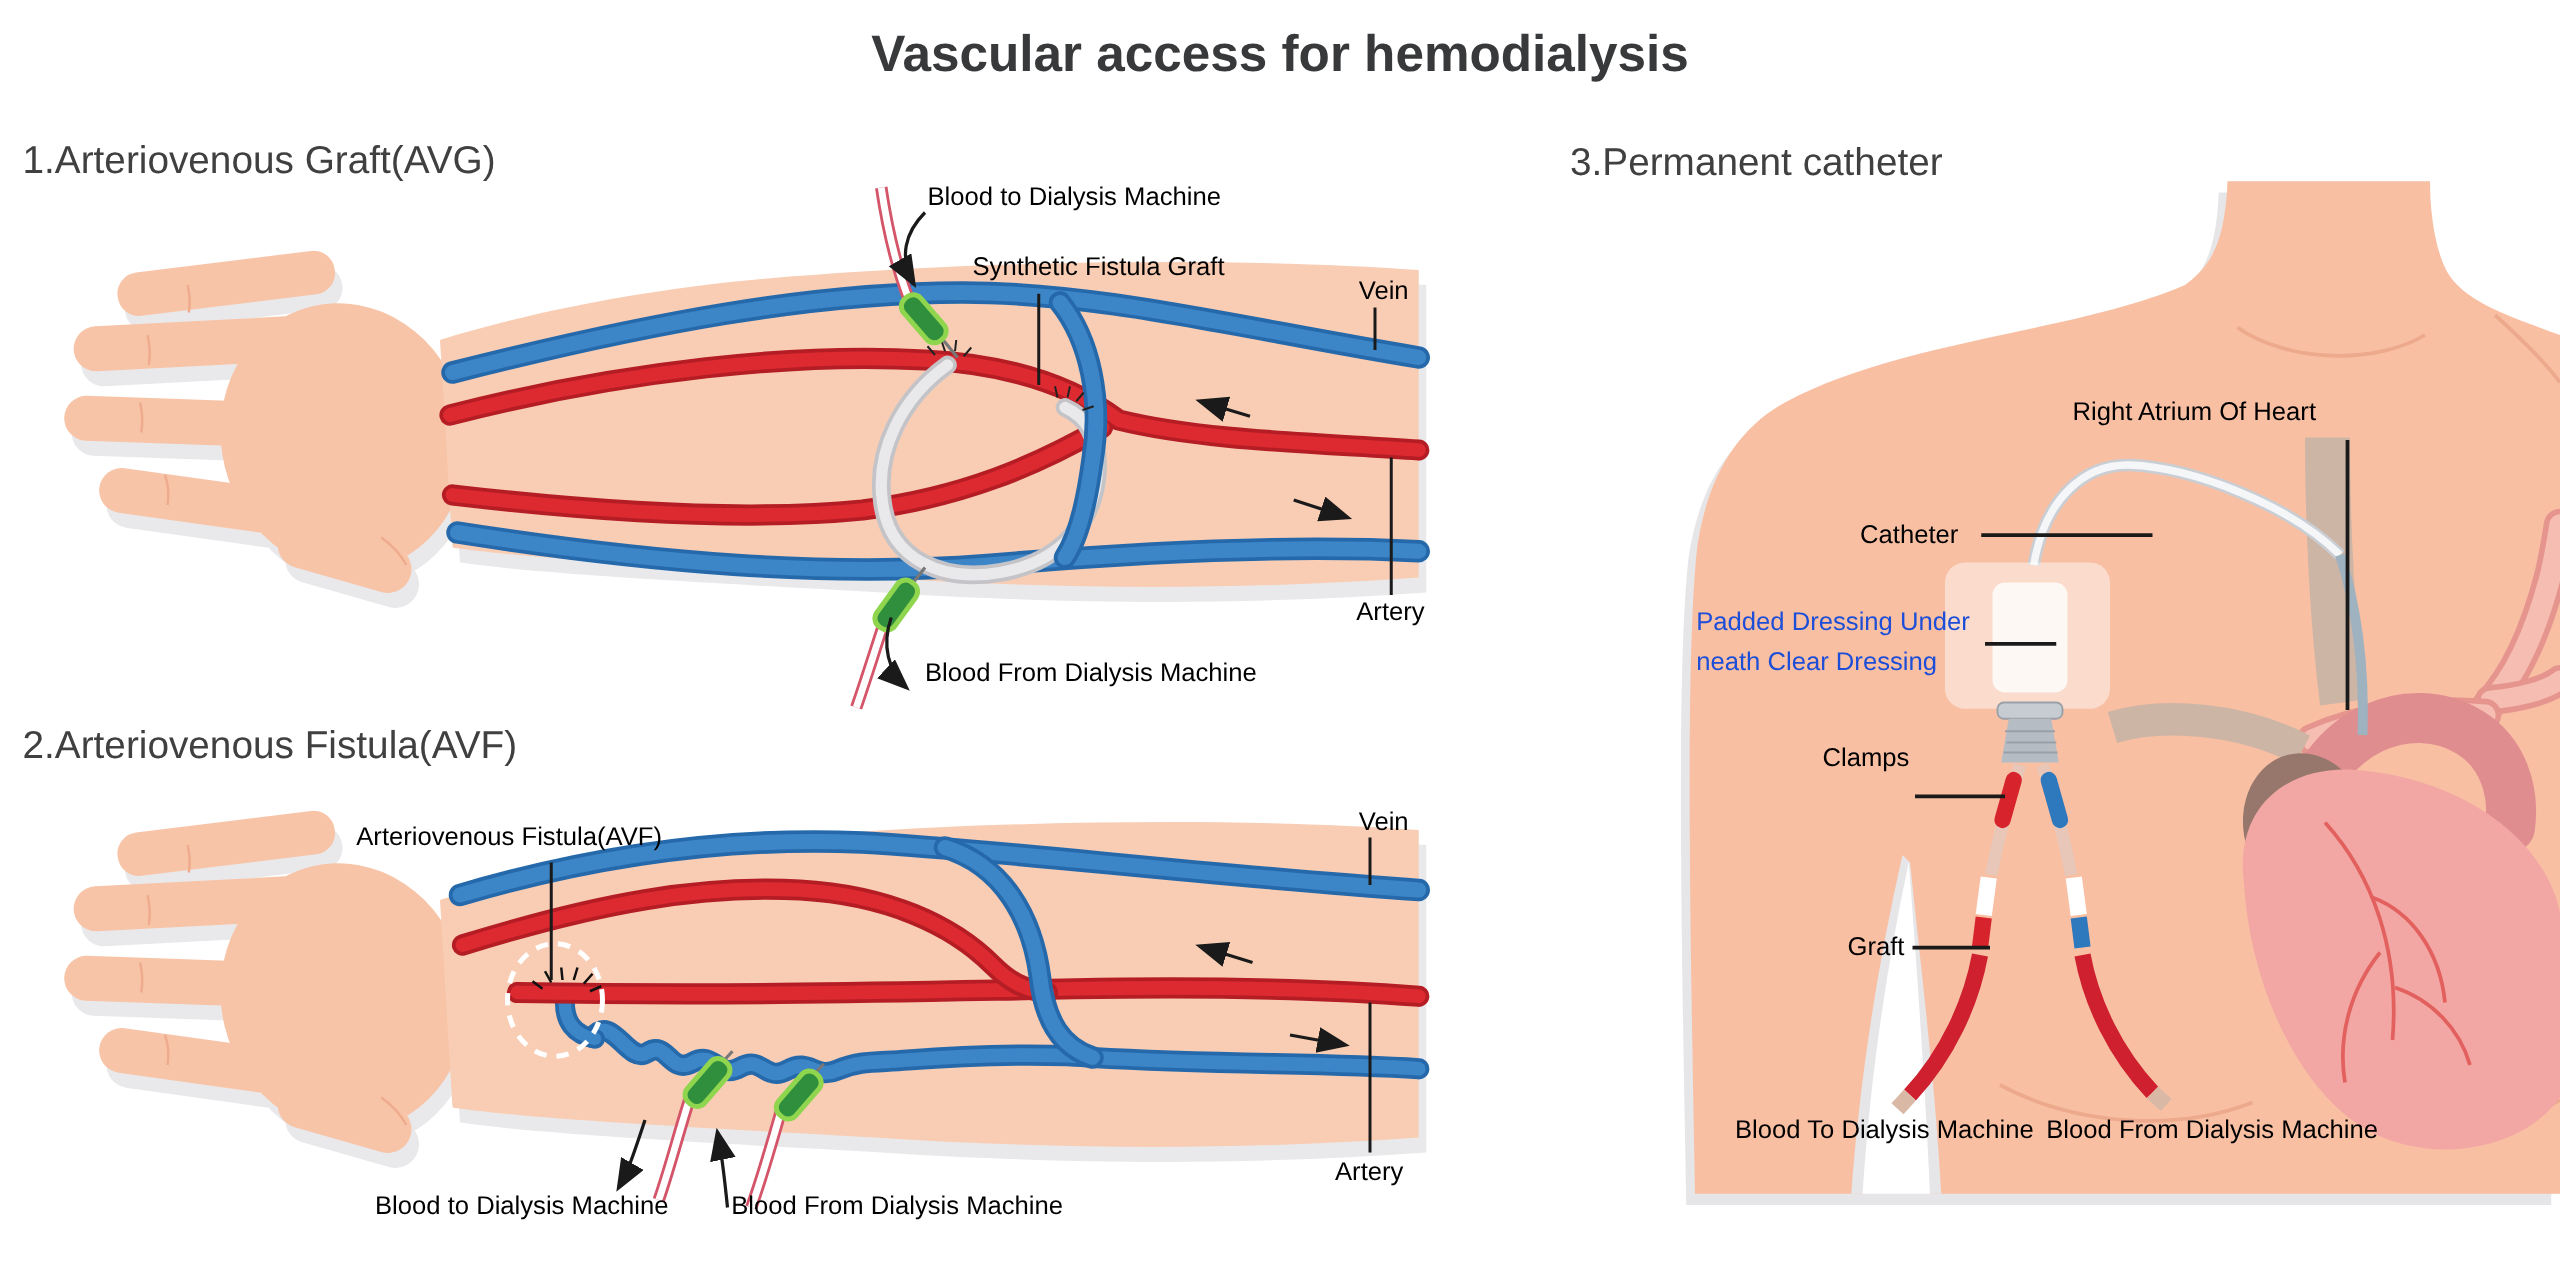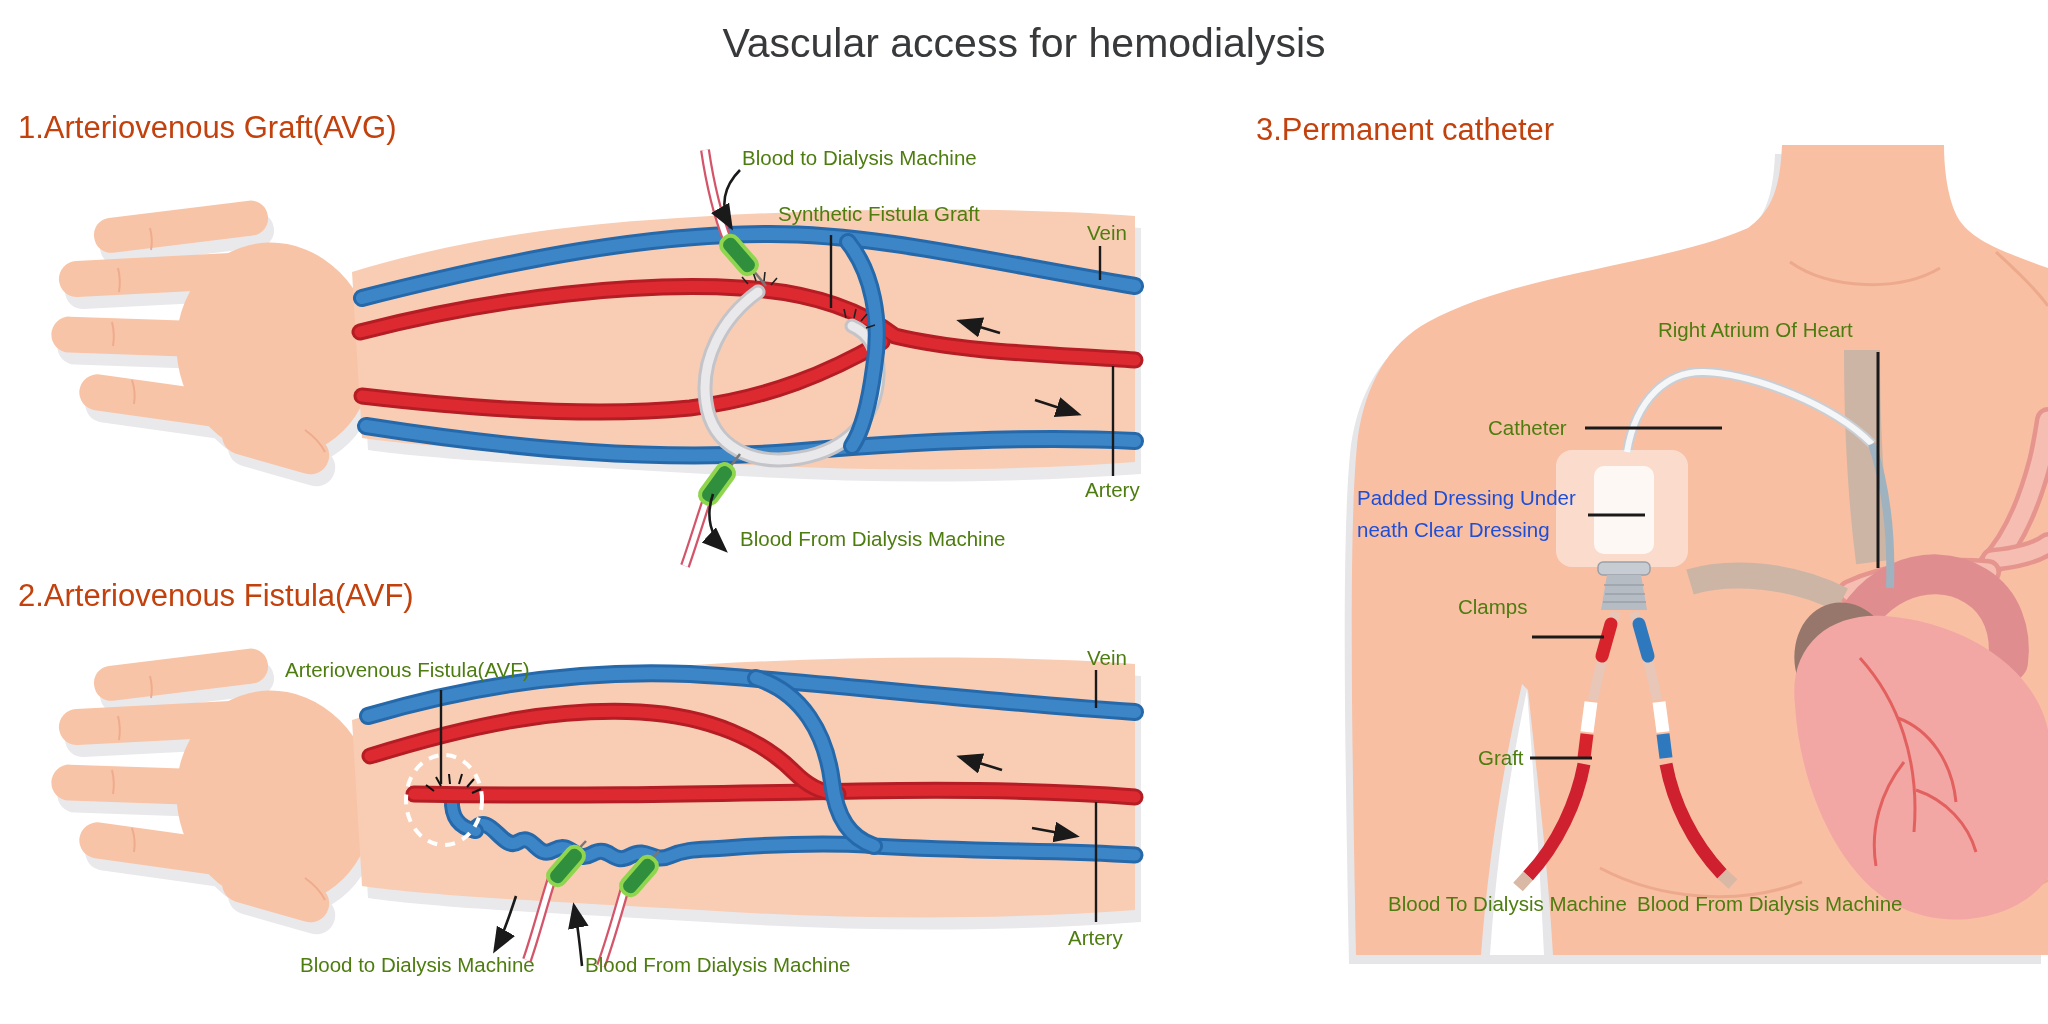--- a/index.html
+++ b/index.html
@@ -1,22 +1,22 @@
 <!DOCTYPE html>
 <html><head>
 <meta charset="utf-8">
 <style>
   html,body{margin:0;padding:0;background:#fff;}
   #canvas{position:relative;width:2048px;height:1024px;background:#ffffff;overflow:hidden;
           font-family:"Liberation Sans", sans-serif;}
   #art{position:absolute;left:0;top:0;}
   .title{position:absolute;left:0;right:0;top:20px;text-align:center;
-         font-size:41px;font-weight:normal;color:#37393b;letter-spacing:0px;}
-  .heading{position:absolute;font-size:31px;color:#c2410c;}
-  .lbl{position:absolute;font-size:20.5px;color:#4d7c0f;white-space:nowrap;}
+         font-size:41px;font-weight:bold;color:#37393b;letter-spacing:0px;}
+  .heading{position:absolute;font-size:31px;color:#404040;}
+  .lbl{position:absolute;font-size:20.5px;color:#000000;white-space:nowrap;}
   .lbl2{position:absolute;font-size:20.5px;color:#1d4ed8;line-height:1.55;white-space:nowrap;}
 </style>
 </head>
 <body>
 
 <div id="canvas">
 
 <svg id="art" width="2048" height="1024" viewBox="0 0 2048 1024">
   <defs>
     <marker id="ah" orient="auto" markerWidth="11" markerHeight="9" refX="8.5" refY="4" markerUnits="strokeWidth">

